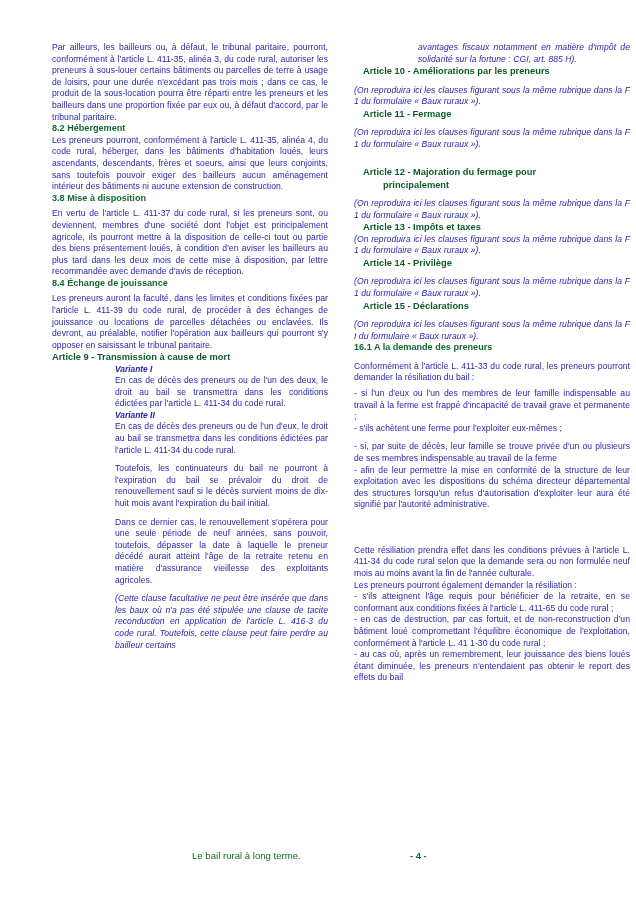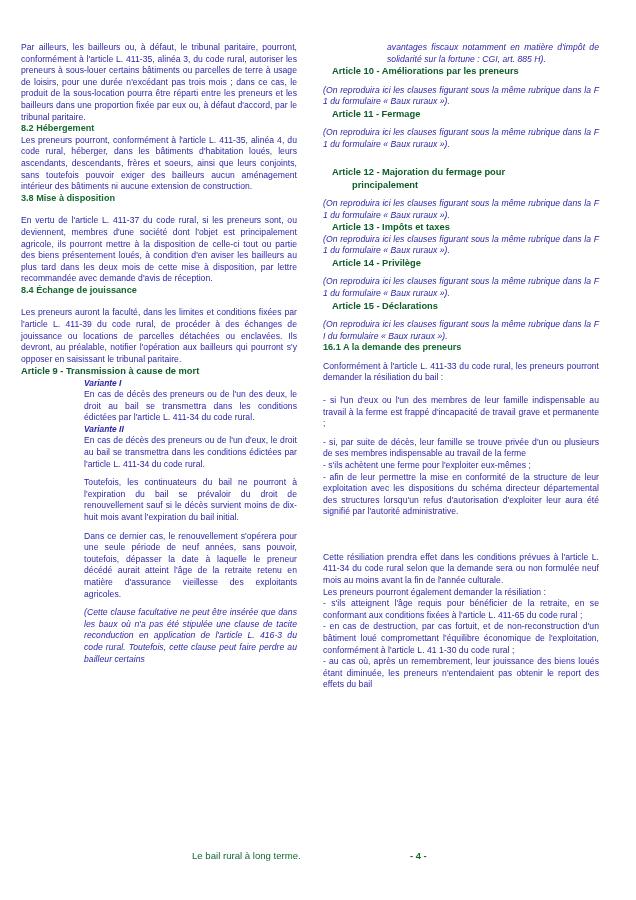--- a/index.html
+++ b/index.html
@@ -13,21 +13,21 @@
     position: relative;
     font-family: "Liberation Sans", sans-serif;
     overflow: hidden;
   }
   .page {
     position: absolute;
     left: 0; top: 0;
     width: 588px;
     height: 900px;
     box-sizing: border-box;
-    padding: 42px 34px 0 21px;
+    padding: 42px 34px 0 52px;
   }
   .columns {
     display: flex;
     gap: 26px;
     align-items: flex-start;
   }
   .col {
     width: 276px;
     flex: 0 0 276px;
   }
@@ -36,21 +36,21 @@
     color: #2b26a8;
     font-size: 8.6px;
     line-height: 11.6px;
     text-align: justify;
     margin: 0 0 0 0;
     letter-spacing: 0.04px;
   }
   .p.nojust { text-align: left; }
   .p.ital { font-style: italic; }
   .gap-s { margin-top: 7px; }
-  .gap-m { margin-top: 11px; }
+  .gap-m { margin-top: 4px; }
   .gap-l { margin-top: 16px; }
   .gap-xxl { margin-top: 34px; }
 
   .h-sub {
     color: #14682f;
     font-size: 9.1px;
     line-height: 11.6px;
     font-weight: bold;
     margin: 0;
     text-align: left;
@@ -174,23 +174,23 @@
       <p class="h-art indent gap-l">Article 15 - Déclarations</p>
       <p class="p ital gap-s">(On reproduira ici les clauses figurant sous la même rubrique dans la F I du formulaire « Baux ruraux »).</p>
 
 
       <p class="h-sub gap-l">16.1 A la demande des preneurs</p>
 
       <p class="p gap-s">Conformément à l'article L. 411-33 du code rural, les preneurs pourront demander la résiliation du bail :</p>
 
       <p class="p gap-m">- si l'un d'eux ou l'un des membres de leur famille indispensable au travail à la ferme est frappé d'incapacité de travail grave et permanente ;</p>
 
+      <p class="p nojust">- s'ils achètent une ferme pour l'exploiter eux-mêmes ;</p>
+
       <p class="p gap-s">- si, par suite de décès, leur famille se trouve privée d'un ou plusieurs de ses membres indispensable au travail de la ferme</p>
-
-      <p class="p nojust">- s'ils achètent une ferme pour l'exploiter eux-mêmes ;</p>
 
       <p class="p">- afin de leur permettre la mise en conformité de la structure de leur exploitation avec les dispositions du schéma directeur départemental des structures lorsqu'un refus d'autorisation d'exploiter leur aura été signifié par l'autorité administrative.</p>
 
       <p class="p gap-xxl">Cette résiliation prendra effet dans les conditions prévues à l'article L. 411-34 du code rural selon que la demande sera ou non formulée neuf mois au moins avant la fin de l'année culturale.</p>
 
       <p class="p">Les preneurs pourront également demander la résiliation :</p>
 
       <p class="p">- s'ils atteignent l'âge requis pour bénéficier de la retraite, en se conformant aux conditions fixées à l'article L. 411-65 du code rural ;</p>
 
       <p class="p">- en cas de destruction, par cas fortuit, et de non-reconstruction d'un bâtiment loué compromettant l'équilibre économique de l'exploitation, conformément à l'article L. 41 1-30 du code rural ;</p>

